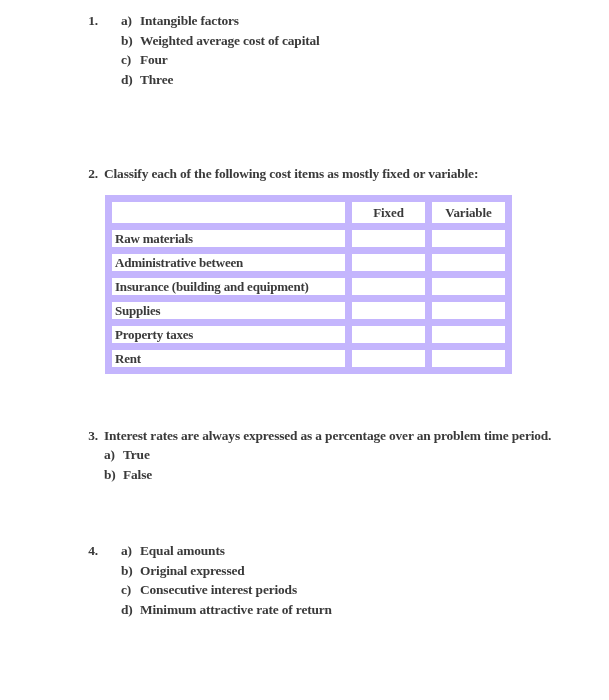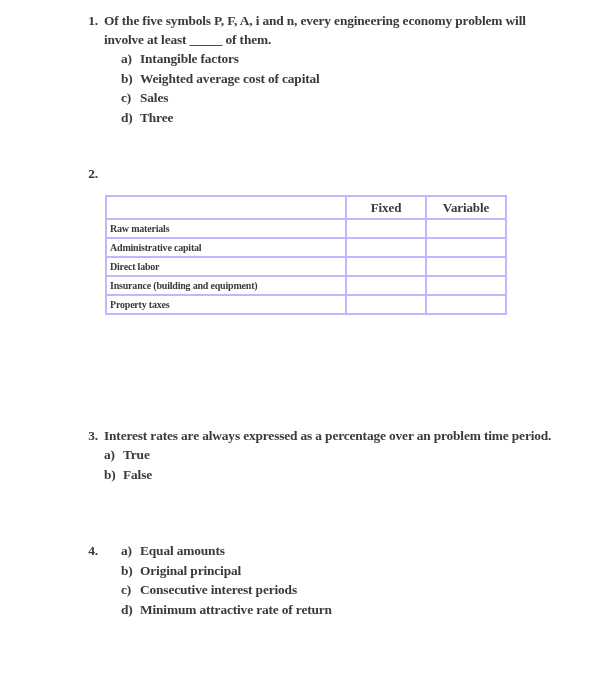--- a/index.html
+++ b/index.html
@@ -95,21 +95,21 @@
     top: 195px;
     width: 400px;
   }
   table.cost-table {
     border-collapse: collapse;
     width: 400px;
     table-layout: fixed;
   }
   table.cost-table th,
   table.cost-table td {
-    border: 2px solid #c4b5fd;
+    border: 7px solid #c4b5fd;
     padding: 0;
     font-weight: 600;
     color: #3a3a3a;
   }
   .col-item     { width: 240px; }
   .col-fixed    { width: 80px; }
   .col-variable { width: 80px; }
 
   table.cost-table thead th {
     height: 21px;
@@ -117,21 +117,21 @@
     line-height: 21px;
     text-align: center;
     letter-spacing: -0.1px;
     vertical-align: middle;
   }
   table.cost-table thead th.blank-head {
     text-align: left;
   }
   table.cost-table tbody td {
     height: 17px;
-    font-size: 10px;
+    font-size: 13px;
     line-height: 17px;
     vertical-align: middle;
   }
   table.cost-table tbody td.item-cell {
     text-align: left;
     padding-left: 3px;
     letter-spacing: -0.2px;
     white-space: nowrap;
   }
   table.cost-table tbody td.mark-cell {
@@ -140,46 +140,48 @@
 </style>
 </head>
 <body>
 
 <div class="page">
 
   <div class="question" id="q1" style="left:80px; top:11px; width:529px;">
     <div class="q-line">
       <div class="q-num">1.</div>
       <div class="q-body">
-        <span class="q-text">Of the five symbols P, F, A, i and n, every engineering economy problem will involve at least _____ of them.</span>
         <ul class="options deep">
           <li class="option">
             <span class="opt-marker">a)</span>
             <span class="opt-label">Intangible factors</span>
           </li>
           <li class="option">
             <span class="opt-marker">b)</span>
             <span class="opt-label">Weighted average cost of capital</span>
           </li>
           <li class="option">
             <span class="opt-marker">c)</span>
-            <span class="opt-label">Sales</span>
+            <span class="opt-label">Four</span>
           </li>
           <li class="option">
             <span class="opt-marker">d)</span>
             <span class="opt-label">Three</span>
           </li>
         </ul>
       </div>
     </div>
   </div>
 
   <div class="question" id="q2" style="left:80px; top:164px; width:529px;">
     <div class="q-line">
       <div class="q-num">2.</div>
+      <div class="q-body">
+        <span class="q-text">Classify each of the following cost items as mostly fixed or variable:</span>
+      </div>
     </div>
   </div>
 
   <div class="cost-table-wrap">
     <table class="cost-table">
       <colgroup>
         <col class="col-item">
         <col class="col-fixed">
         <col class="col-variable">
       </colgroup>
@@ -190,36 +192,41 @@
           <th>Variable</th>
         </tr>
       </thead>
       <tbody>
         <tr>
           <td class="item-cell">Raw materials</td>
           <td class="mark-cell"></td>
           <td class="mark-cell"></td>
         </tr>
         <tr>
-          <td class="item-cell">Administrative capital</td>
-          <td class="mark-cell"></td>
-          <td class="mark-cell"></td>
-        </tr>
-        <tr>
-          <td class="item-cell">Direct labor</td>
+          <td class="item-cell">Administrative between</td>
           <td class="mark-cell"></td>
           <td class="mark-cell"></td>
         </tr>
         <tr>
           <td class="item-cell">Insurance (building and equipment)</td>
           <td class="mark-cell"></td>
           <td class="mark-cell"></td>
         </tr>
         <tr>
+          <td class="item-cell">Supplies</td>
+          <td class="mark-cell"></td>
+          <td class="mark-cell"></td>
+        </tr>
+        <tr>
           <td class="item-cell">Property taxes</td>
+          <td class="mark-cell"></td>
+          <td class="mark-cell"></td>
+        </tr>
+        <tr>
+          <td class="item-cell">Rent</td>
           <td class="mark-cell"></td>
           <td class="mark-cell"></td>
         </tr>
       </tbody>
     </table>
   </div>
 
   <div class="question" id="q3" style="left:80px; top:426px; width:529px;">
     <div class="q-line">
       <div class="q-num">3.</div>
@@ -243,21 +250,21 @@
     <div class="q-line">
       <div class="q-num">4.</div>
       <div class="q-body">
         <ul class="options deep">
           <li class="option">
             <span class="opt-marker">a)</span>
             <span class="opt-label">Equal amounts</span>
           </li>
           <li class="option">
             <span class="opt-marker">b)</span>
-            <span class="opt-label">Original principal</span>
+            <span class="opt-label">Original expressed</span>
           </li>
           <li class="option">
             <span class="opt-marker">c)</span>
             <span class="opt-label">Consecutive interest periods</span>
           </li>
           <li class="option">
             <span class="opt-marker">d)</span>
             <span class="opt-label">Minimum attractive rate of return</span>
           </li>
         </ul>

